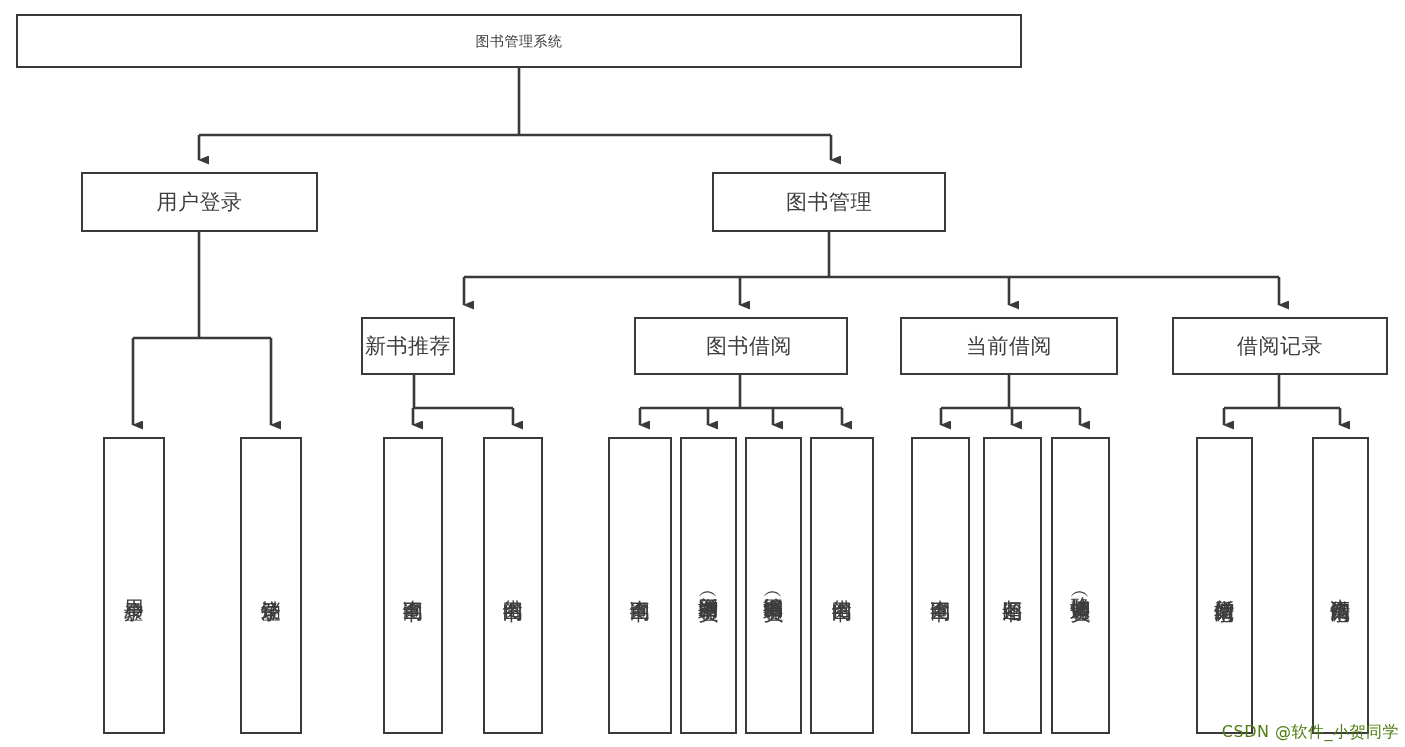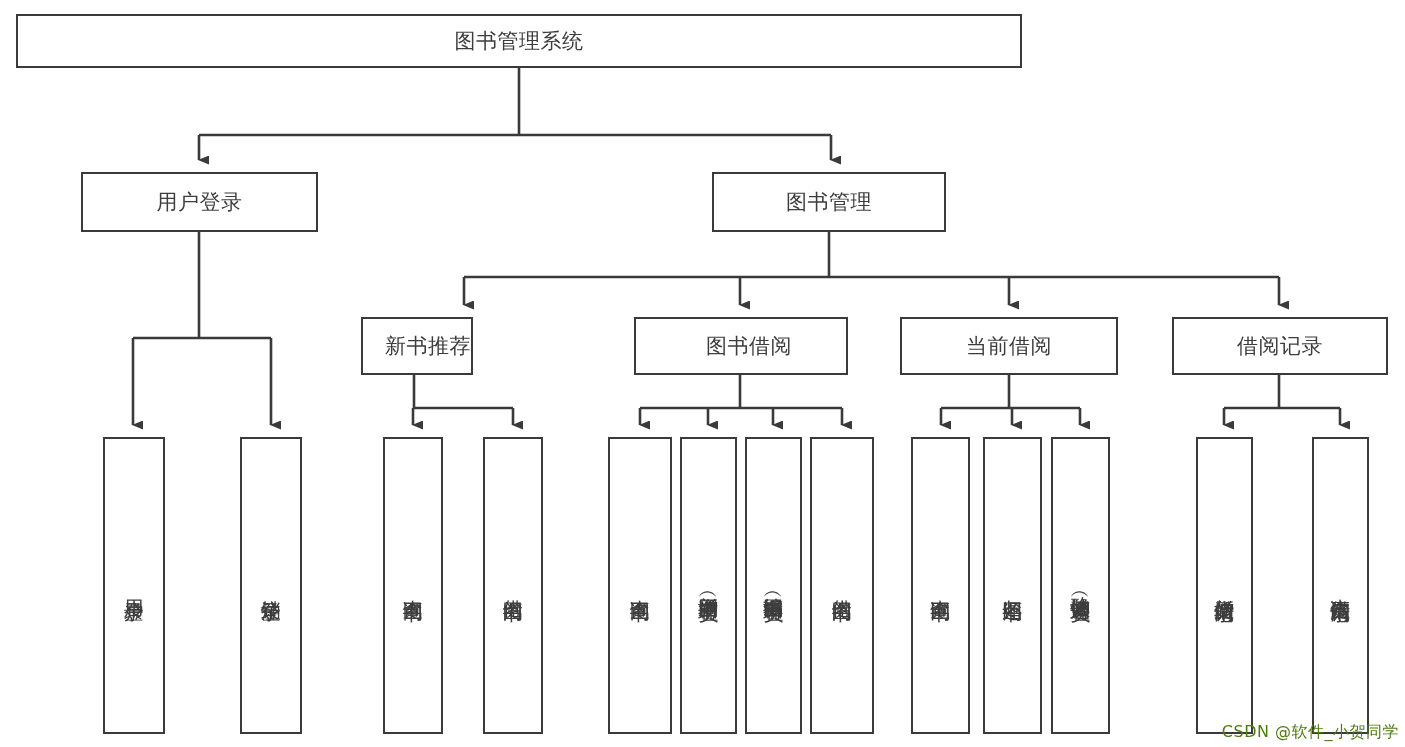--- a/index.html
+++ b/index.html
@@ -44,21 +44,21 @@
     text-align: center;
     line-height: 1.18;
     white-space: nowrap;
     color: #3d3d3d;
   }
   .node.horizontal .node-label {
     font-size: 21px;
     letter-spacing: 0.5px;
   }
   .node.root .node-label {
-    font-size: 21px;
+    font-size: 14px;
   }
   .node.vertical {
     align-items: center;
     justify-content: center;
   }
   .node.vertical .node-label {
     writing-mode: vertical-rl;
     text-orientation: upright;
     font-size: 20px;
     line-height: 1.22;
@@ -135,21 +135,21 @@
     <span class="node-label">图书管理系统</span>
   </div>
 
   <div class="node horizontal" style="left:81px; top:172px; width:237px; height:60px;">
     <span class="node-label">用户登录</span>
   </div>
   <div class="node horizontal" style="left:712px; top:172px; width:234px; height:60px;">
     <span class="node-label">图书管理</span>
   </div>
 
-  <div class="node horizontal" style="left:361px; top:317px; width:112px; height:58px;justify-content:flex-end;">
+  <div class="node horizontal" style="left:361px; top:317px; width:94px; height:58px;">
     <span class="node-label">新书推荐</span>
   </div>
   <div class="node horizontal" style="left:634px; top:317px; width:214px; height:58px;padding-left:16px;">
     <span class="node-label">图书借阅</span>
   </div>
   <div class="node horizontal" style="left:1172px; top:317px; width:216px; height:58px;">
     <span class="node-label">借阅记录</span>
   </div>
   <div class="node horizontal" style="left:900px; top:317px; width:218px; height:58px;">
     <span class="node-label">当前借阅</span>

